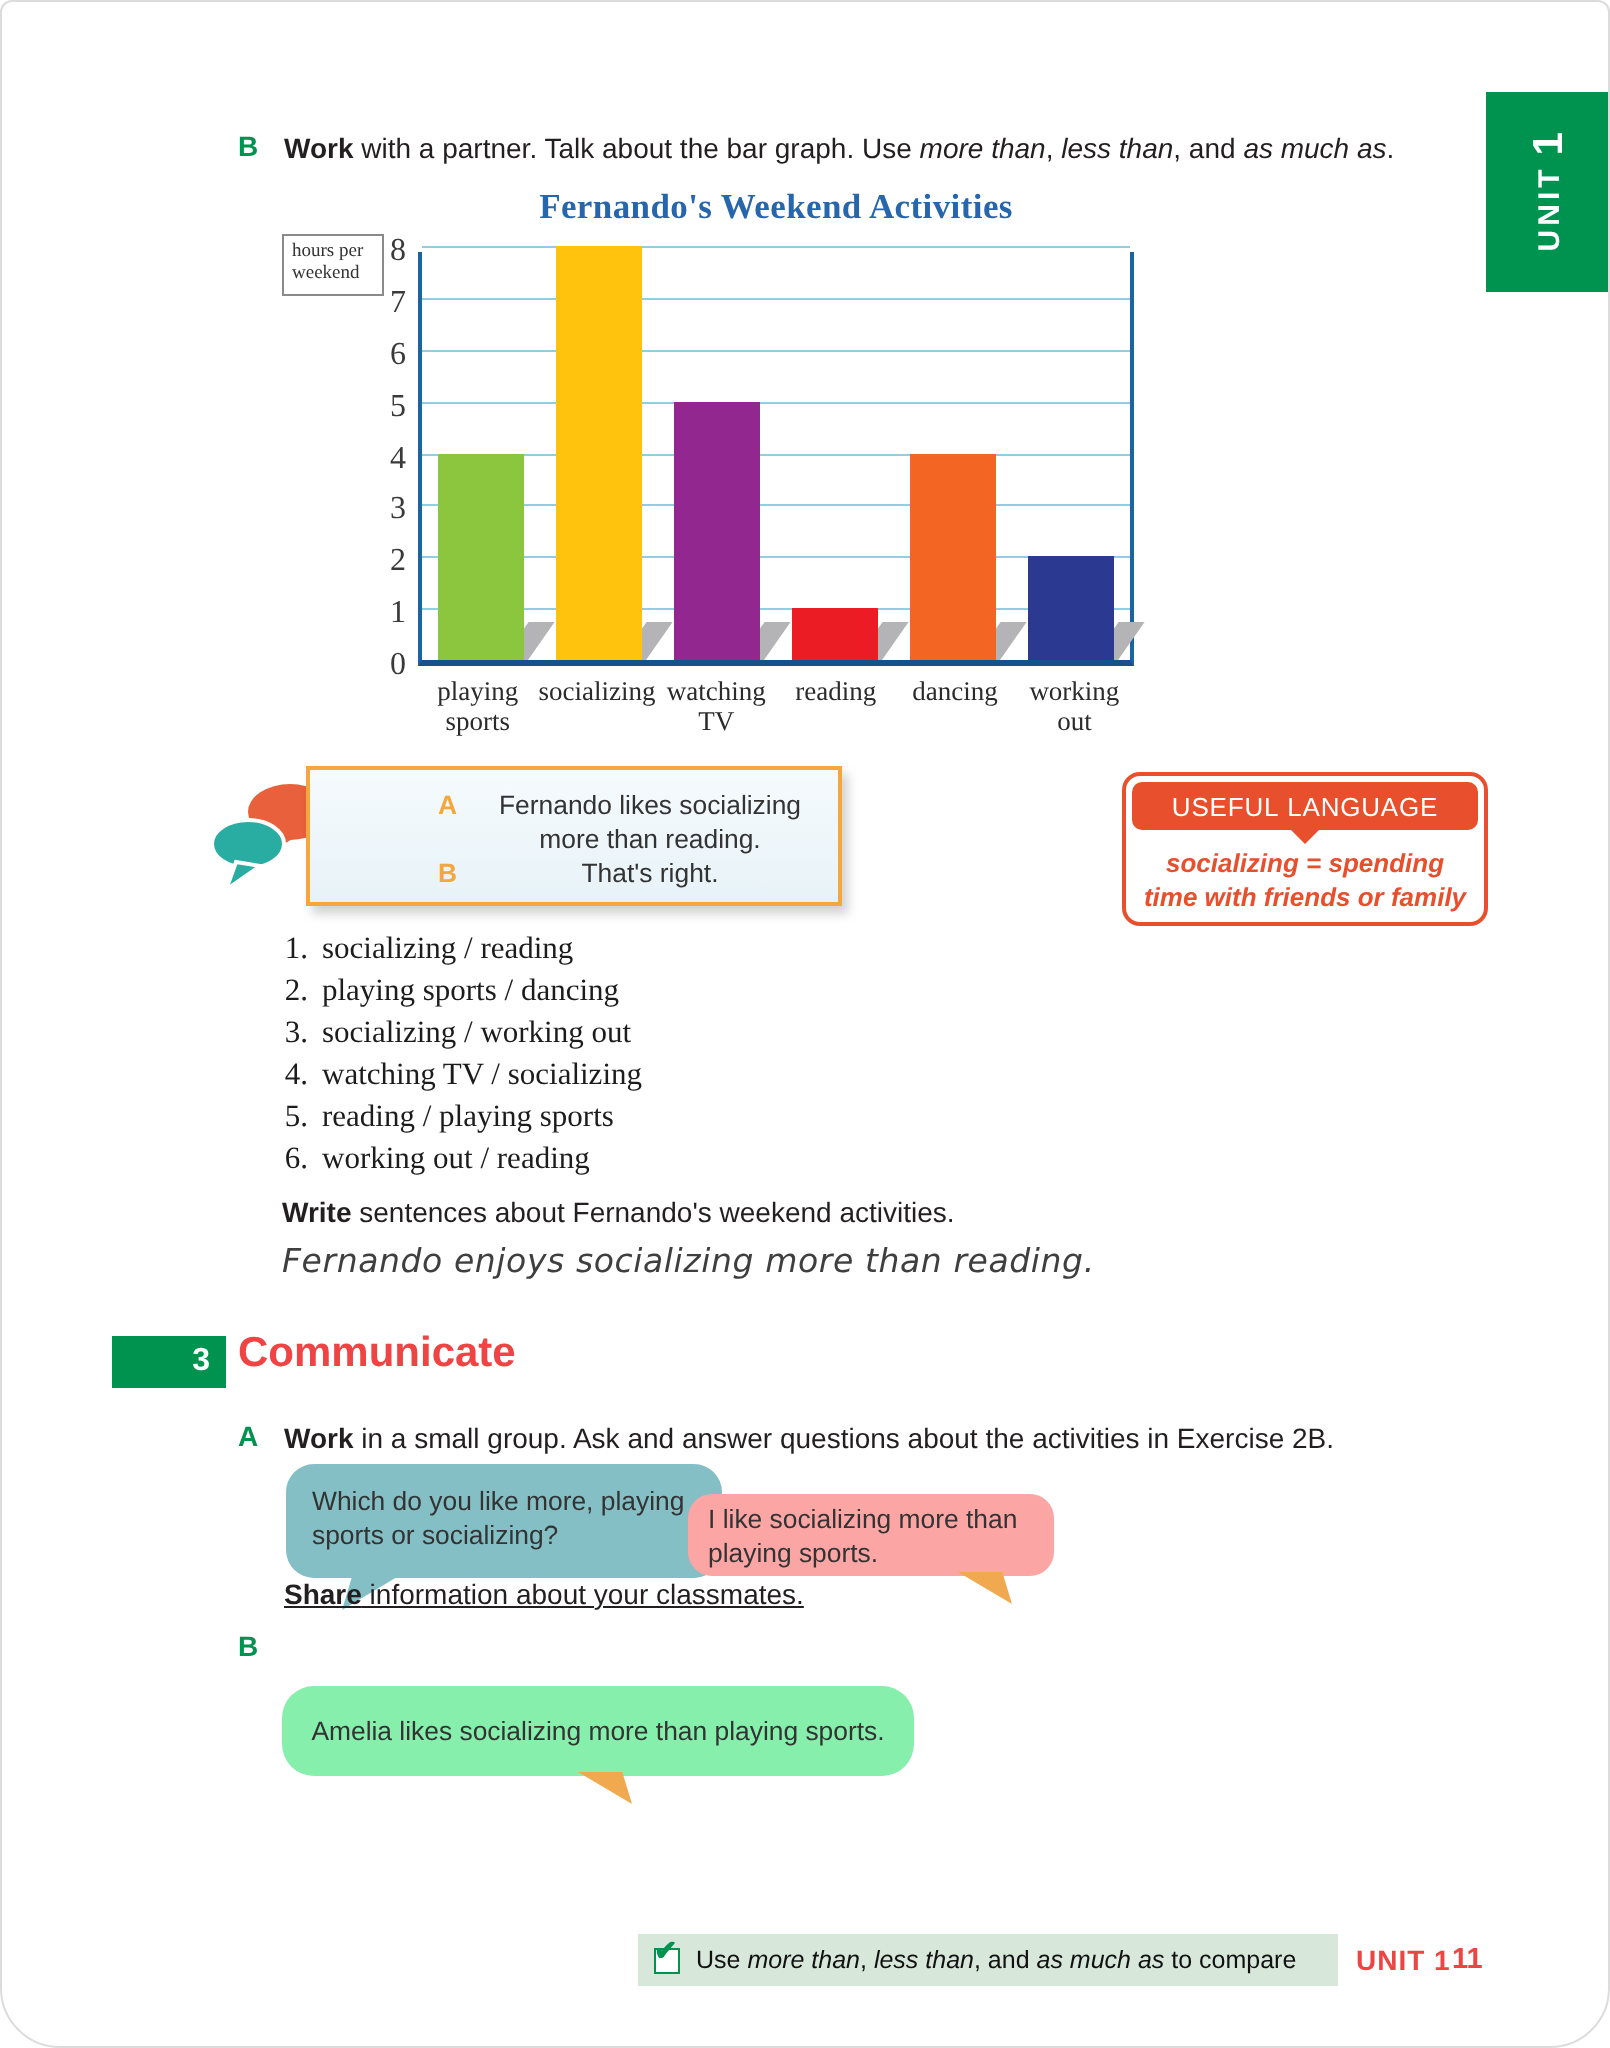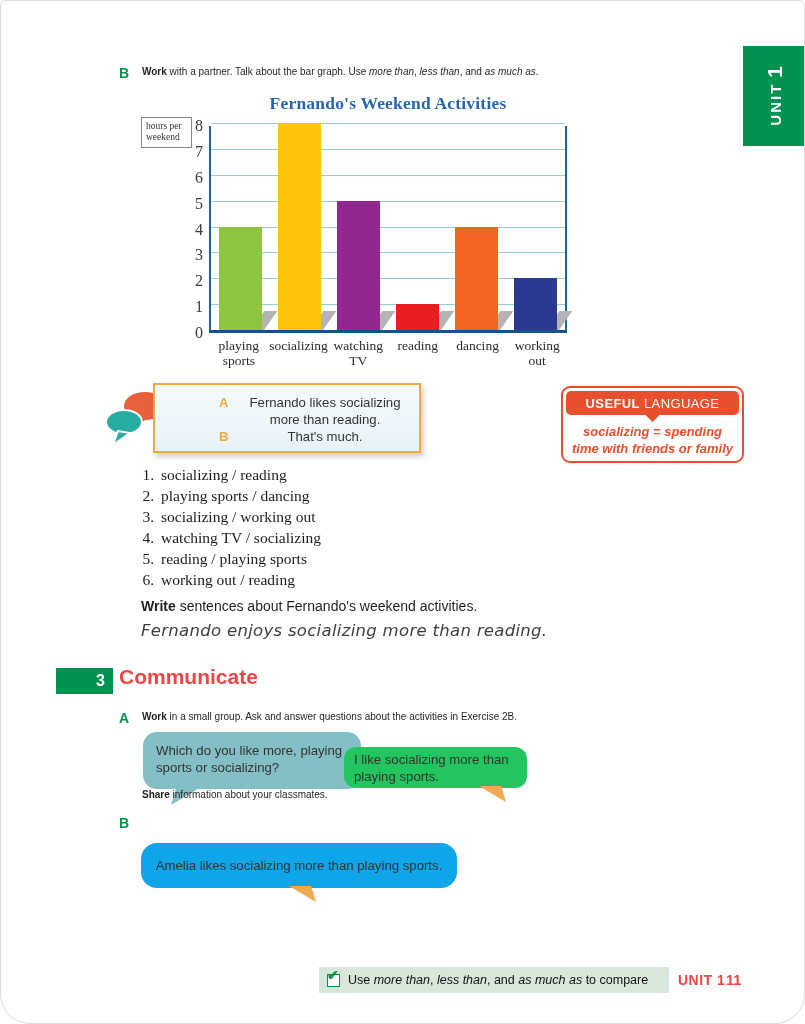--- a/index.html
+++ b/index.html
@@ -6,21 +6,21 @@
   html,body { background:#fff; }
   .page {
     position:relative; width:805px; height:1024px; background:#ffffff;
     font-family:"Liberation Sans", sans-serif; color:#231f20;
     border:1px solid #dcdcdc; border-radius:6px 6px 30px 30px; overflow:hidden;
   }
   .abs { position:absolute; }
 
   
   .green-letter { color:#00924f; font-weight:bold; font-size:14px; }
-  .instr { font-size:10px; color:#231f20; }
+  .instr { font-size:14px; color:#231f20; }
   .instr b { font-weight:bold; }
   .instr i { font-style:italic; }
 
   
   .unit-tab {
     left:742px; top:45px; width:63px; height:100px; background:#00924f;
     display:flex; align-items:center; justify-content:center;
   }
   .unit-tab .vert {
     writing-mode:vertical-rl; transform:rotate(180deg);
@@ -80,21 +80,21 @@
   
   .useful-box {
     left:560px; top:385px; width:183px; height:77px;
     border:2px solid #e84f2d; border-radius:9px; background:#fff;
   }
   .useful-header {
     margin:3px 3px 0 3px; height:24px; background:#e84f2d; border-radius:5px;
     color:#fff; font-size:13px; letter-spacing:.4px;
     display:flex; align-items:center; justify-content:center; gap:4px;
   }
-  .useful-header .bold { font-weight:bold; }
+  .useful-header .bold { font-weight:normal; }
   .useful-notch {
     width:16px; height:8px; background:#e84f2d; margin:-1px auto 0;
     clip-path:polygon(0 0,100% 0,50% 100%);
   }
   .useful-body {
     text-align:center; font-style:italic; font-weight:bold; color:#e84f2d;
     font-size:13px; line-height:17px; margin-top:1px;
   }
 
   
@@ -116,27 +116,27 @@
   }
   .section-title { left:118px; top:664px; font-size:21px; font-weight:bold; color:#ef4444; }
 
   
   .bubble { border-radius:14px; font-size:13.2px; color:#333; line-height:17px; }
   .bubble-teal { left:142px; top:731px; width:218px; height:57px; background:#84bfc5; padding:10px 13px; }
   .tail-teal {
     left:170px; top:786px; width:30px; height:18px; background:#84bfc5;
     clip-path:polygon(18% 0,100% 0,0 100%);
   }
-  .bubble-orange1 { left:343px; top:746px; width:183px; height:41px; background:#22c55e; padding:4px 10px; border-radius:12px; }
+  .bubble-orange1 { left:343px; top:746px; width:183px; height:41px; background:#fca5a5; padding:4px 10px; border-radius:12px; }
   .tail-orange1 {
     left:478px; top:785px; width:27px; height:16px; background:#f0a94f;
     clip-path:polygon(0 0,82% 0,100% 100%);
   }
   .bubble-amelia {
-    left:140px; top:842px; width:316px; height:45px; background:#0ea5e9;
+    left:140px; top:842px; width:316px; height:45px; background:#86efac;
     border-radius:16px; text-align:center; padding-top:14px;
   }
   .tail-amelia {
     left:288px; top:885px; width:27px; height:16px; background:#f0a94f;
     clip-path:polygon(0 0,82% 0,100% 100%);
   }
 
   
   .footer-strip {
     left:318px; top:966px; width:350px; height:26px; background:#d7e7da;
@@ -234,21 +234,21 @@
     <ellipse cx="19" cy="32" rx="18" ry="12" fill="#29ada2" stroke="#ffffff" stroke-width="2"></ellipse>
     <path d="M 13 41 L 8 55 L 25 43 Z" fill="#29ada2" stroke="#ffffff" stroke-width="2"></path>
   </svg>
   <div class="abs dialog-box">
     <div class="dialog-row">
       <span class="dialog-letter">A</span>
       <span class="dialog-text">Fernando likes socializing more than reading.</span>
     </div>
     <div class="dialog-row">
       <span class="dialog-letter">B</span>
-      <span class="dialog-text">That's much.</span>
+      <span class="dialog-text">That's right.</span>
     </div>
   </div>
 
   <div class="abs useful-box">
     <div class="useful-header">
       <span class="bold">USEFUL</span>
       <span>LANGUAGE</span>
     </div>
     <div class="useful-notch"></div>
     <div class="useful-body">
@@ -298,21 +298,21 @@
   <div class="abs instr" style="left:141px;top:710px;width:620px;">
     <b>Work</b><span> in a small group. Ask and answer questions about the activities in Exercise 2B.</span>
   </div>
 
   <div class="abs bubble bubble-teal">Which do you like more, playing sports or socializing?</div>
   <div class="abs tail-teal"></div>
   <div class="abs bubble bubble-orange1">I like socializing more than playing sports.</div>
   <div class="abs tail-orange1"></div>
 
   <span class="abs green-letter" style="left:118px;top:814px;">B</span>
-  <div class="abs instr" style="left:141px;top:788px;width:500px;">
+  <div class="abs instr" style="left:141px;top:788px;width:500px;text-decoration:underline;">
     <b>Share</b><span> information about your classmates.</span>
   </div>
 
   <div class="abs bubble bubble-amelia">Amelia likes socializing more than playing sports.</div>
   <div class="abs tail-amelia"></div>
 
   <div class="abs footer-strip">
     <span class="checkbox">
         <span class="mark">✔</span>
       </span>

